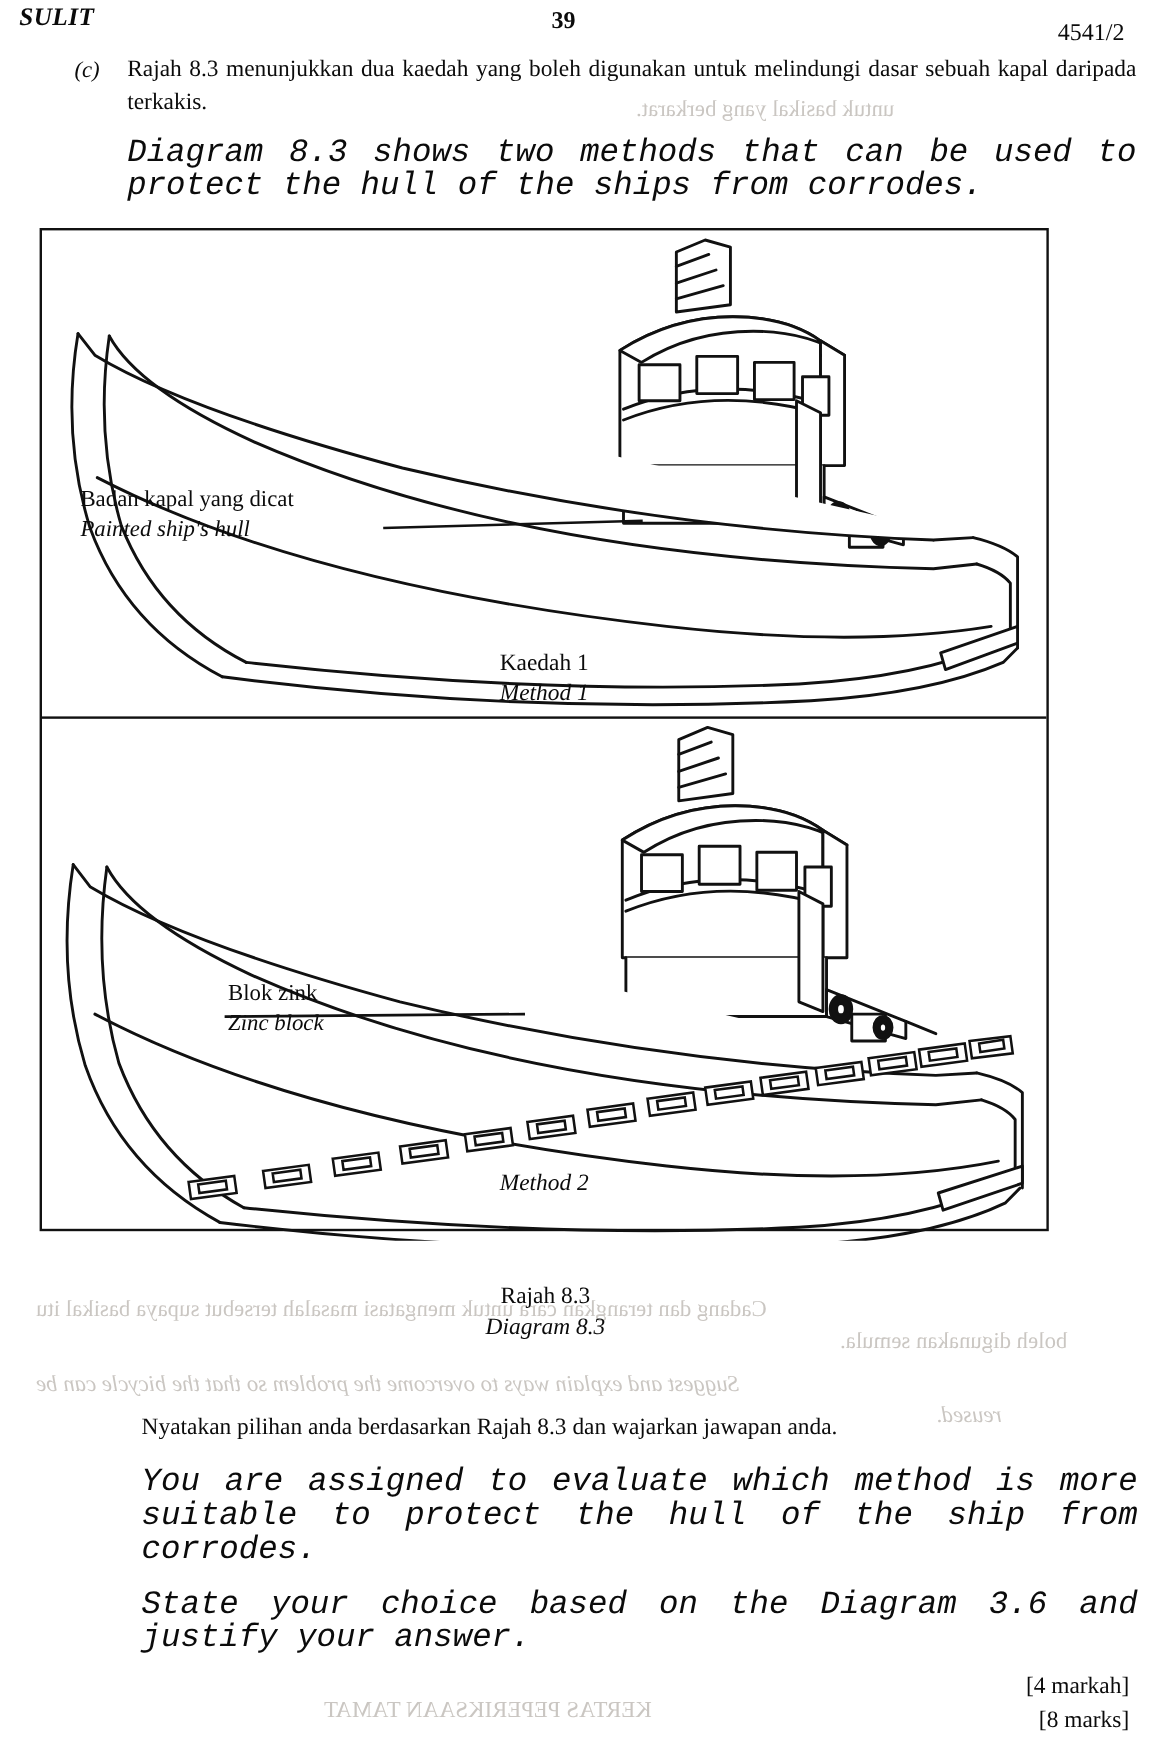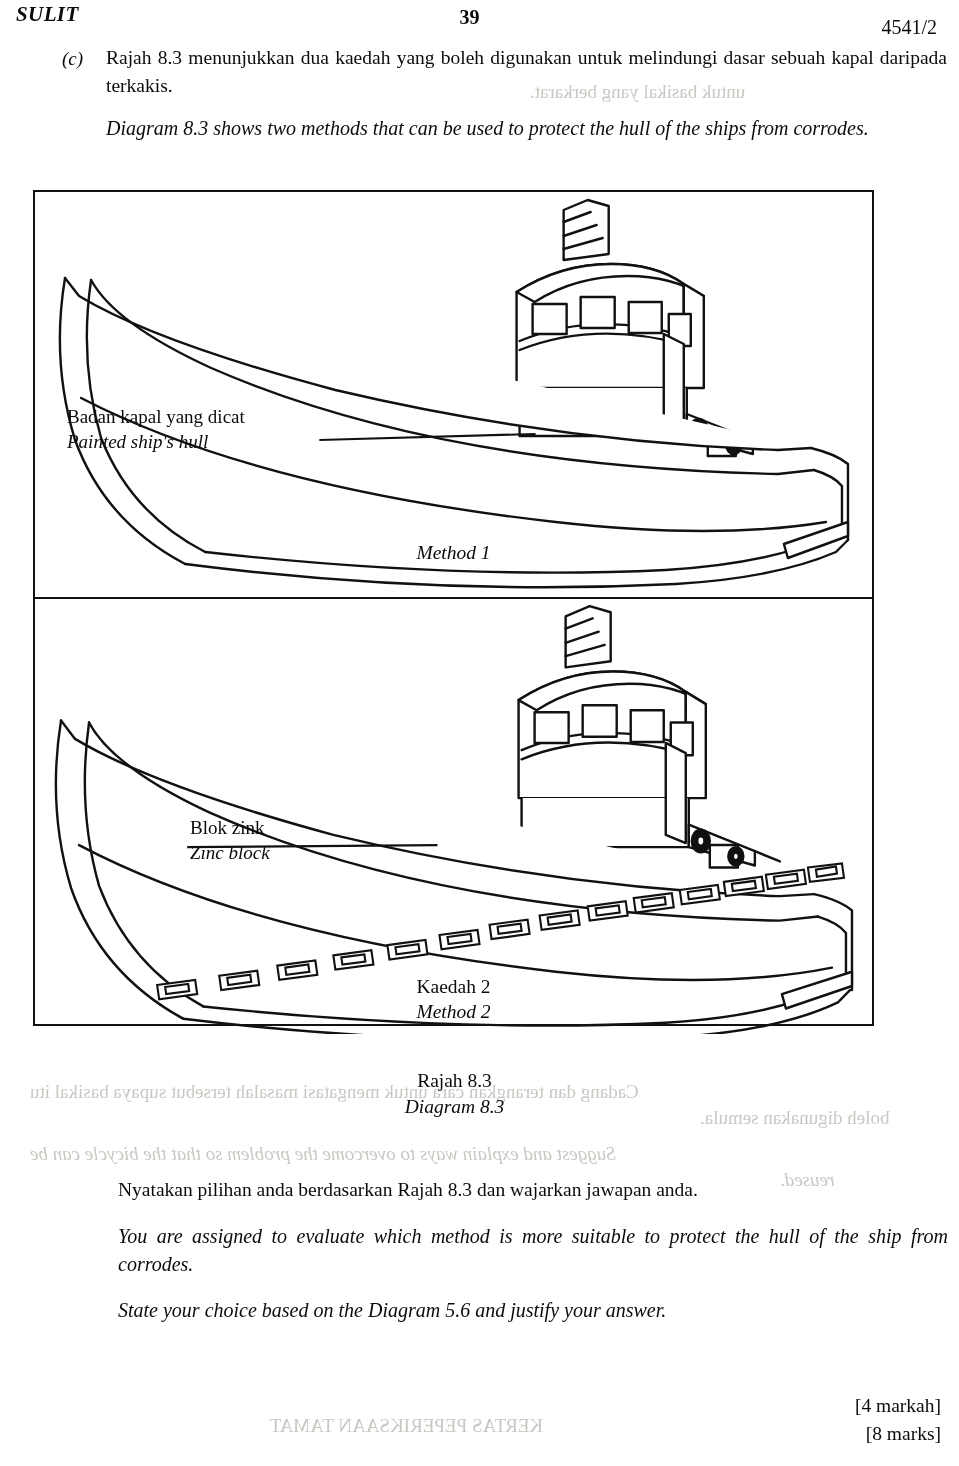--- a/index.html
+++ b/index.html
@@ -67,25 +67,26 @@
   .q-body {
     flex: 1 1 auto;
   }
   .p-my {
     font-size: 19.5px;
     line-height: 28px;
     text-align: justify;
     margin: 0;
   }
   .p-en {
-    font-size: 20px;
+    font-size: 27px;
     line-height: 28px;
     text-align: justify;
     font-style: italic;
     margin: 14px 0 0 0;
+    font-family: Liberation Mono, monospace;
   }
 
   
   .figure-box {
     position: absolute;
     left: 33px;
     top: 190px;
     width: 841px;
     height: 836px;
     border: 2.5px solid #111;
@@ -272,20 +273,21 @@
     <div class="fig-label" style="left:32px; top:212px;">
       <span class="l-my">Badan kapal yang dicat</span>
       <span class="l-en">Painted ship's hull</span>
     </div>
 
     <svg class="svg-stage" viewBox="0 0 836 405" preserveAspectRatio="none">
       <path d="M284 248 L500 242" stroke="#111" stroke-width="2.2" fill="none"></path>
     </svg>
 
     <div class="method-cap" style="top:348px;">
+      <span class="m-my">Kaedah 1</span>
       <span class="m-en">Method 1</span>
     </div>
   </div>
 
   <div class="panel-divider"></div>
 
   <div class="panel panel-2">
     <svg class="svg-stage" viewBox="0 0 836 425" preserveAspectRatio="none">
       <g fill="none" stroke="#111" stroke-width="2.4" stroke-linejoin="round" stroke-linecap="round">
 
@@ -387,39 +389,38 @@
       <span class="l-en">Zinc block</span>
     </div>
 
     <svg class="svg-stage" viewBox="0 0 836 425" preserveAspectRatio="none">
       <path d="M148 244 L143 244 L131 382" stroke="none" fill="none"></path>
       <path d="M152 242 L402 240" stroke="#111" stroke-width="2.2" fill="none"></path>
       <path d="M402 240 Q430 240 448 268 L452 278" stroke="none" fill="none"></path>
     </svg>
 
     <div class="method-cap" style="top:374px;">
-      <span class="m-my">Kaedah 2</span>
       <span class="m-en">Method 2</span>
     </div>
   </div>
 </div>
 
 <div class="fig-caption">
   <span class="c-my">Rajah 8.3</span>
   <span class="c-en">Diagram 8.3</span>
 </div>
 
 <div class="tail">
   <div class="blk">
     <p class="p-my">Nyatakan pilihan anda berdasarkan Rajah 8.3 dan wajarkan jawapan anda.</p>
   </div>
   <div class="blk">
     <p class="p-en" style="margin-top:0">You are assigned to evaluate which method is more suitable to protect the hull of the ship from corrodes.</p>
   </div>
   <div class="blk">
-    <p class="p-en" style="margin-top:0">State your choice based on the Diagram 5.6 and justify your answer.</p>
+    <p class="p-en" style="margin-top:0">State your choice based on the Diagram 3.6 and justify your answer.</p>
   </div>
 </div>
 
 <div class="marks">
   <span>[4 markah]</span>
   <span>[8 marks]</span>
 </div>
 
 </body></html>

